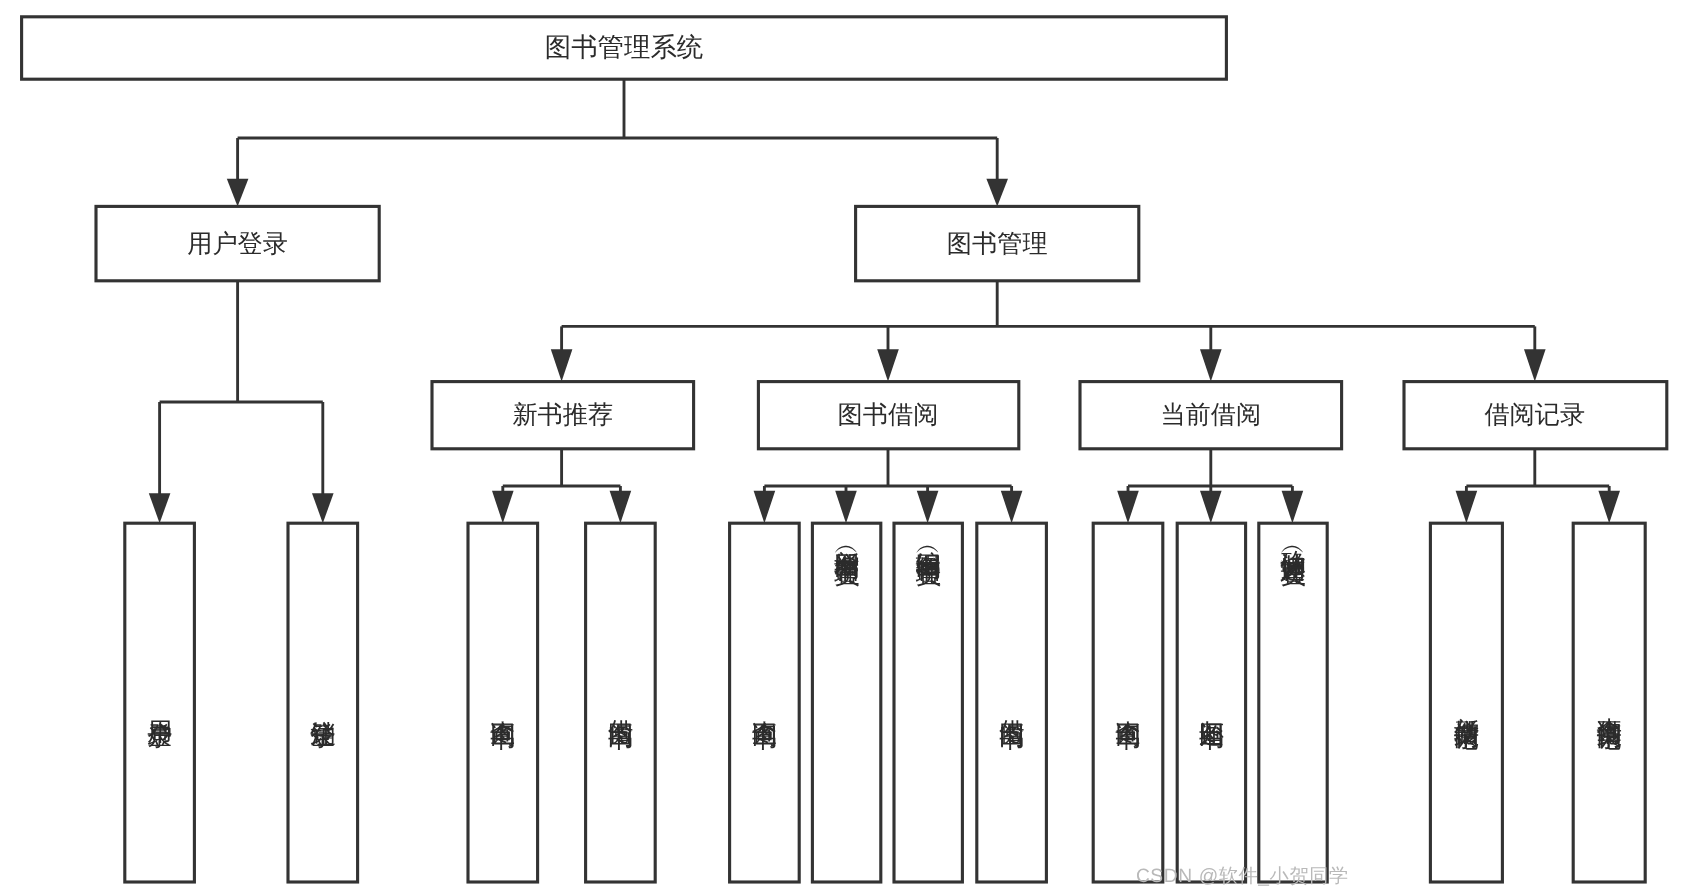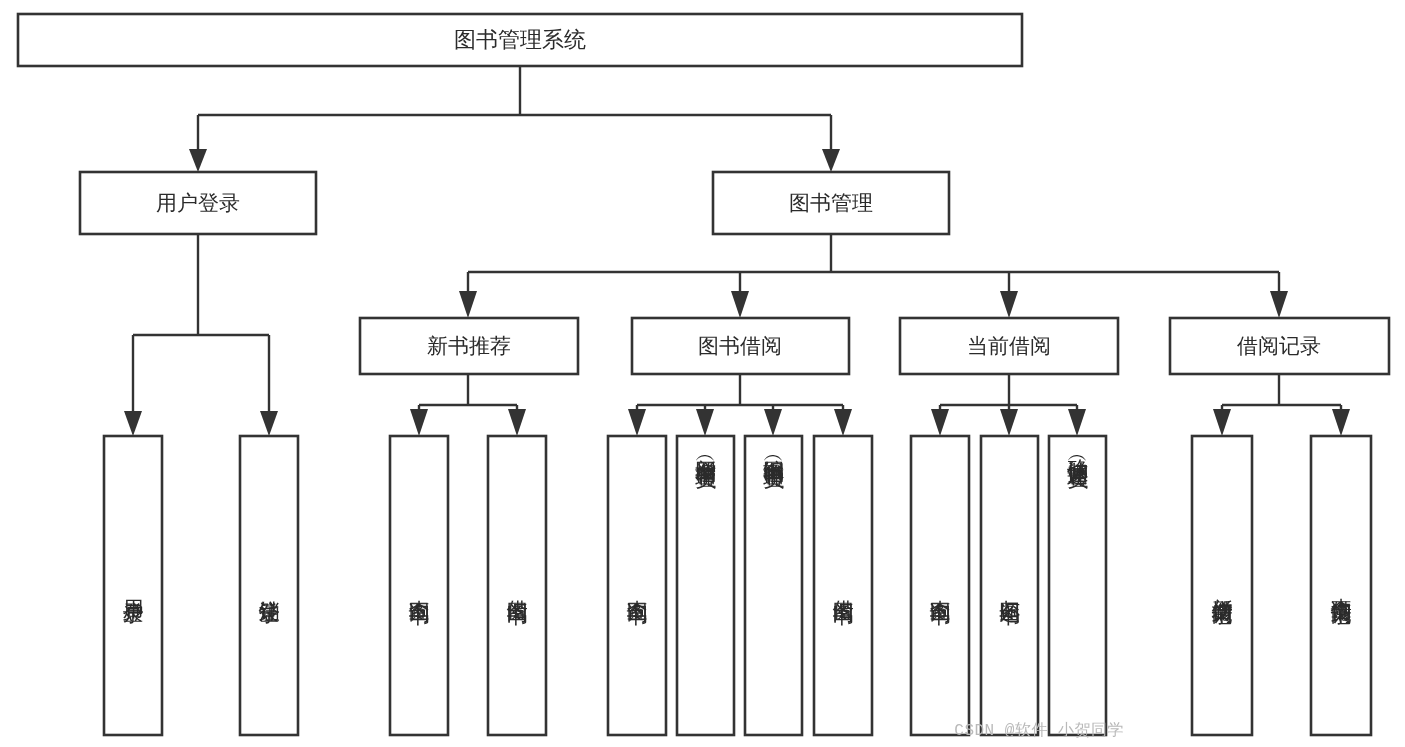--- a/index.html
+++ b/index.html
@@ -66,21 +66,21 @@
     font-size: 21px;
     line-height: 1.06;
     letter-spacing: 1.5px;
     color: #2b2b2b;
     white-space: nowrap;
   }
   #watermark {
     position: absolute;
     right: 8px;
     bottom: 6px;
-    font-family: Liberation Mono, monospace;
+    font-family: Liberation Sans, sans-serif;
     font-size: 16px;
     color: #b9b9b9;
     letter-spacing: 0.5px;
     user-select: none;
   }
 </style>
 </head>
 <body>
 
 <div id="diagram-root">

